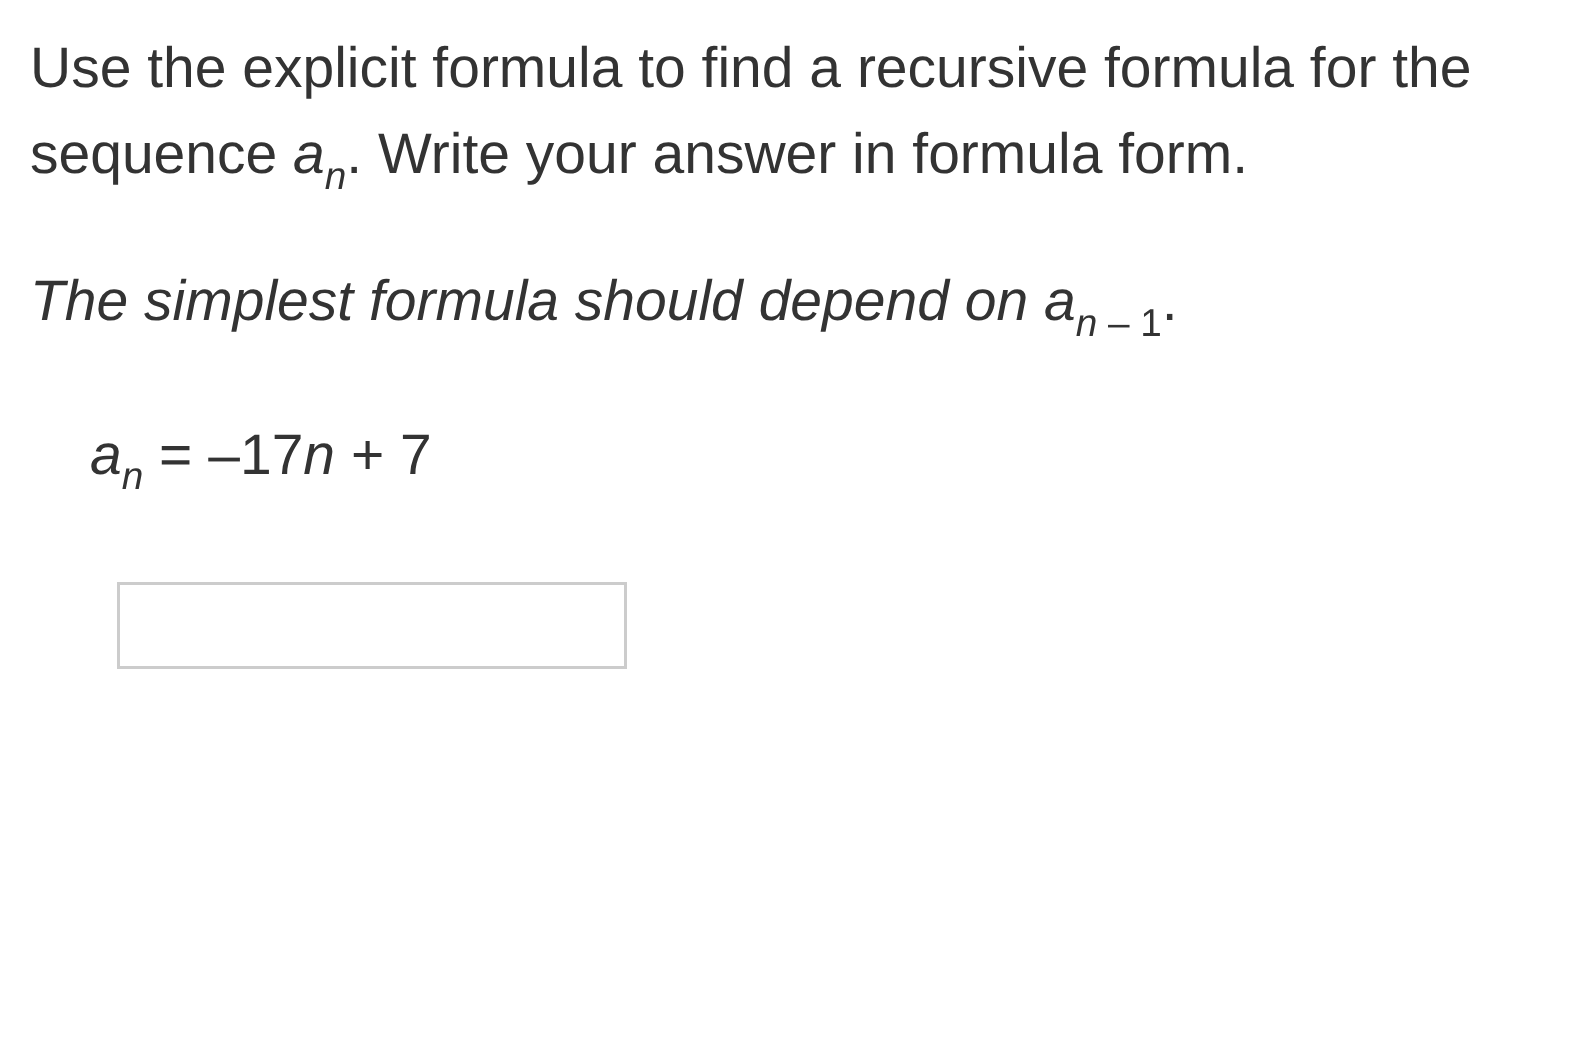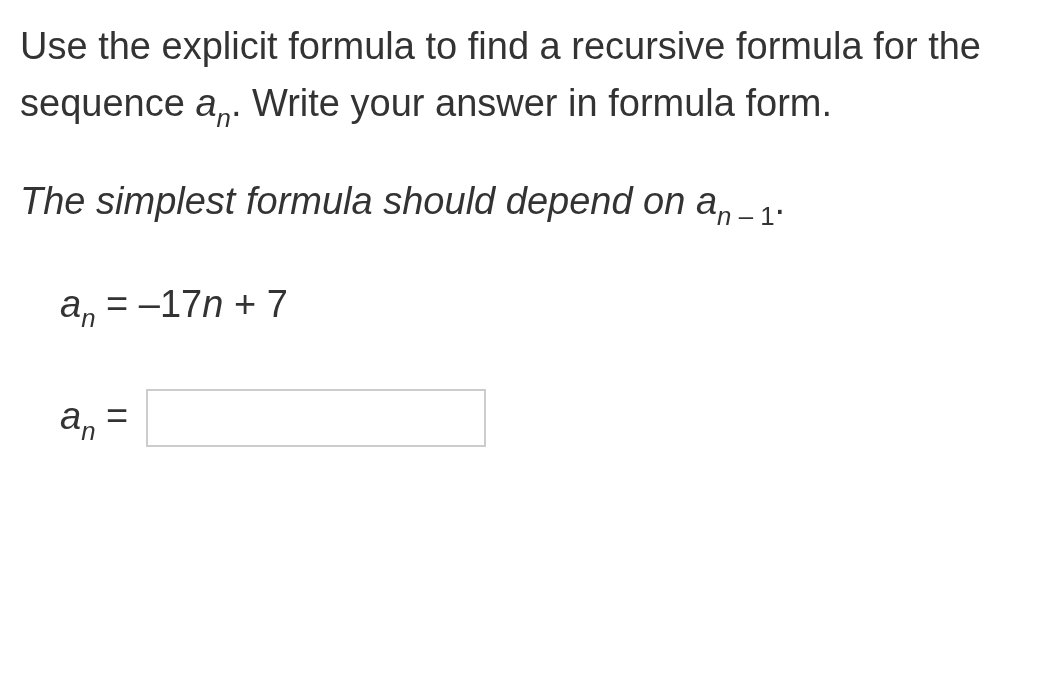--- a/index.html
+++ b/index.html
@@ -69,17 +69,14 @@
 
 <div class="hint-text">
   <span>The simplest formula should depend on </span><span style="font-style:normal"><span class="math-var">a</span><span class="subscript-expr"><span class="math-var">n</span><span style="font-style:normal"> – 1</span></span></span><span style="font-style:normal">.</span>
 </div>
 
 <div class="formula-given">
   <span class="math-var">a</span><span class="subscript">n</span><span> = </span><span>–17</span><span class="math-var">n</span><span> + 7</span>
 </div>
 
 <div class="formula-input">
-  <span>
-    <span class="math-var">a</span><span class="subscript">n</span><span> = </span>
-  </span>
   <input type="text" class="input-box" value="" style="">
 </div>
 
 </body></html>

